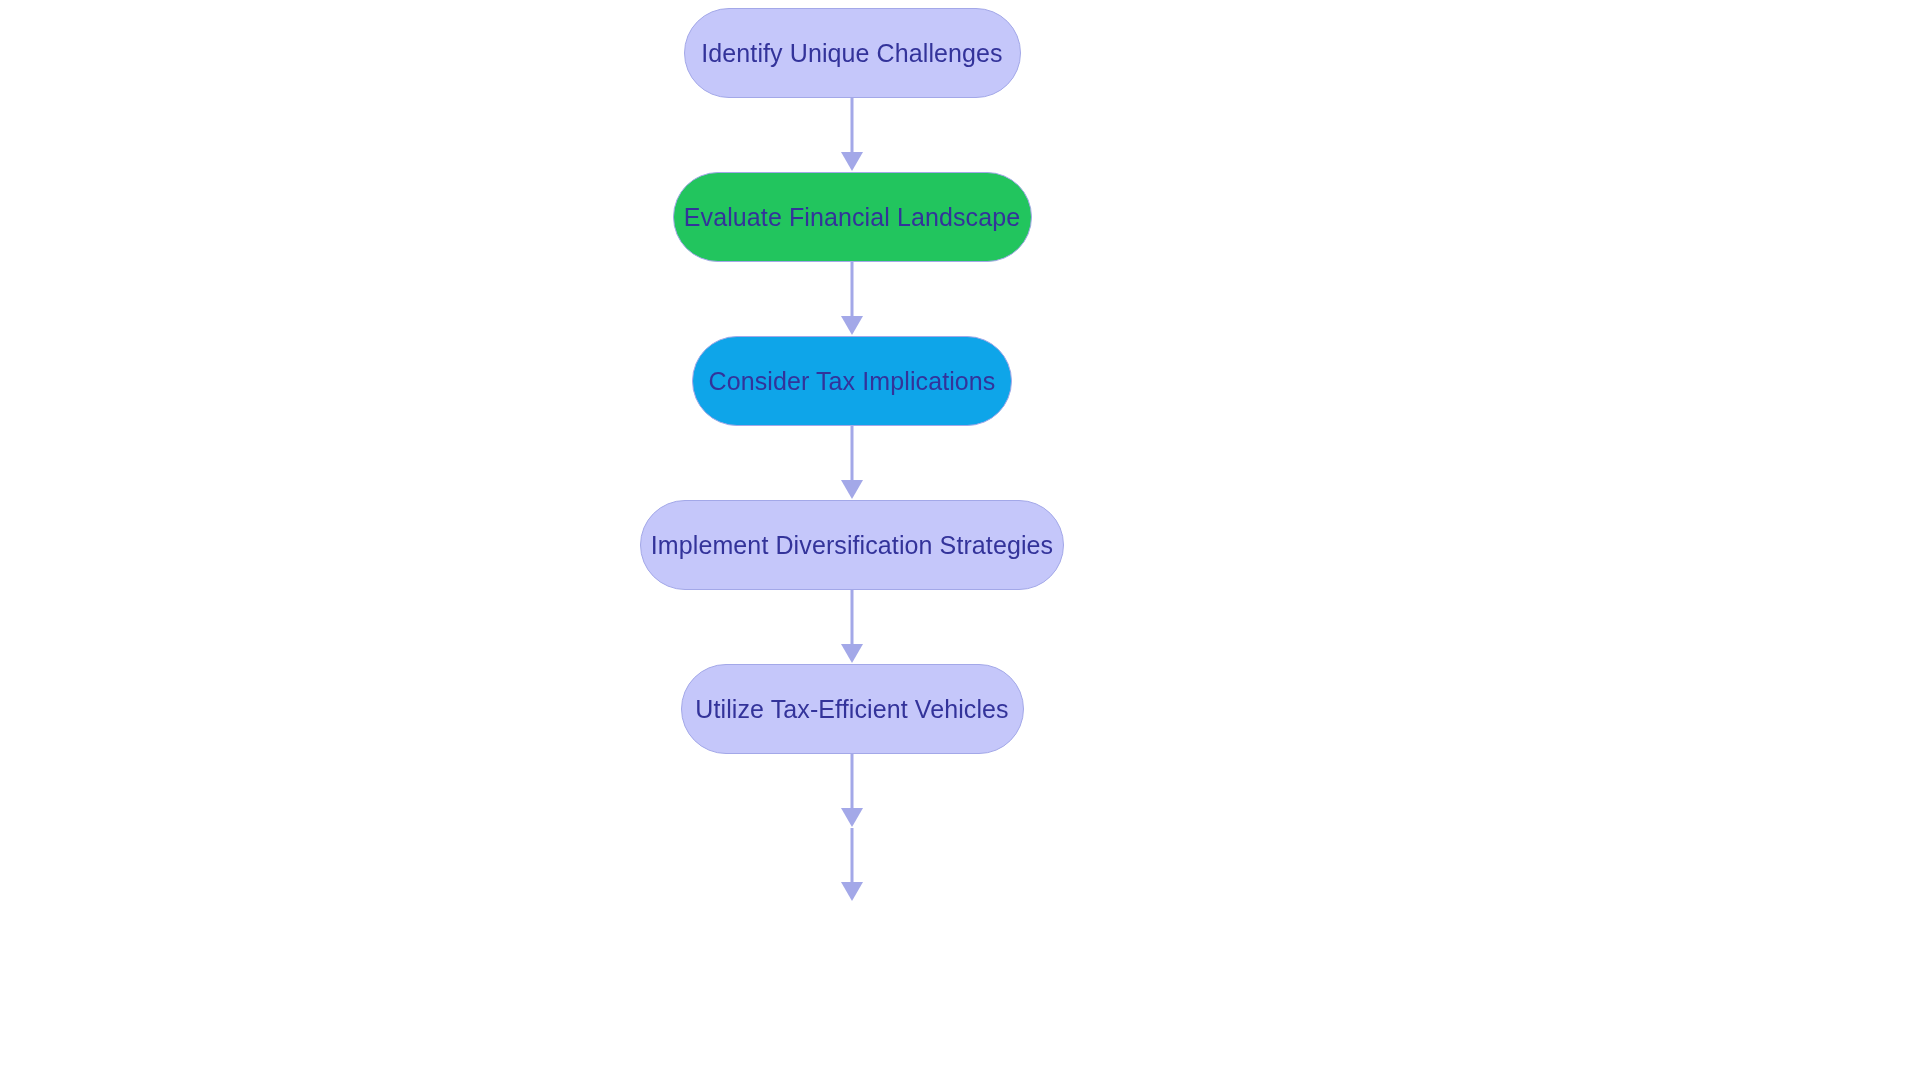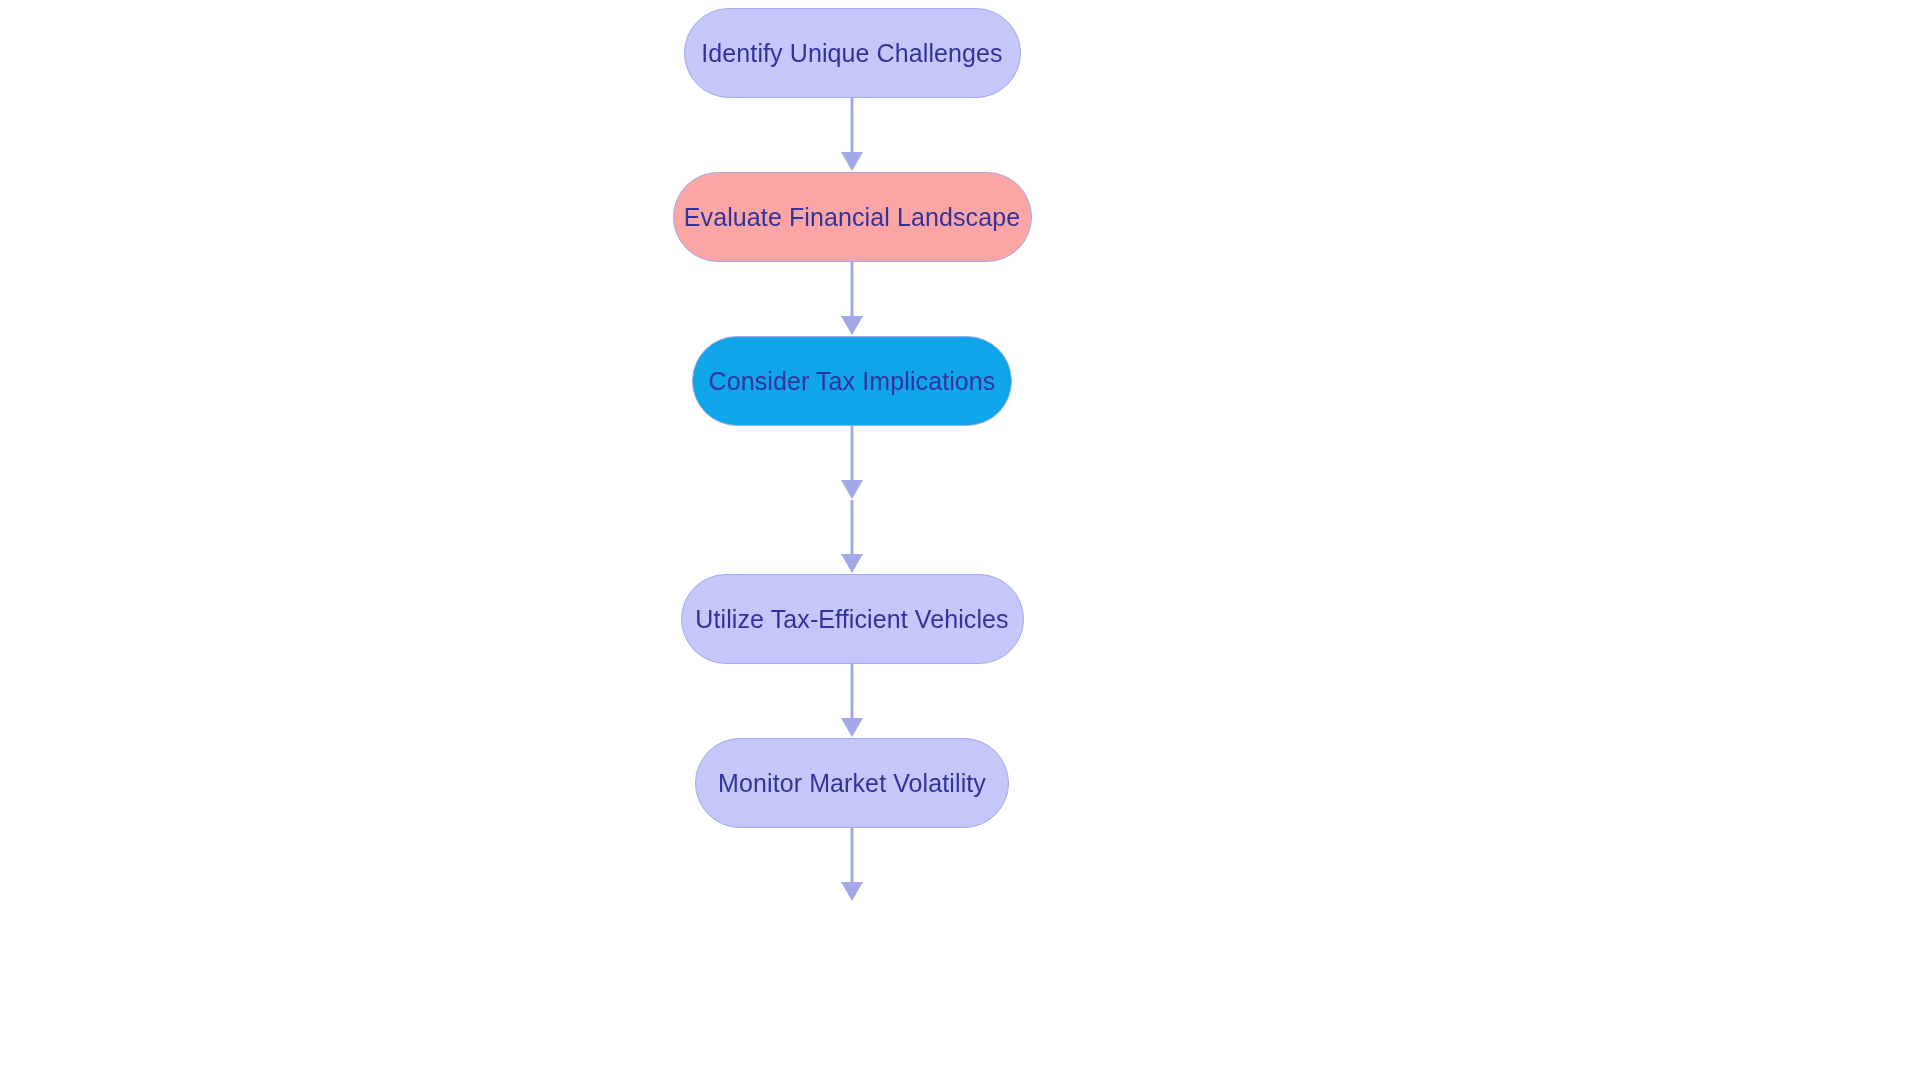--- a/index.html
+++ b/index.html
@@ -101,56 +101,56 @@
 
     <div class="flow-node" style="width: 337px; background: rgb(197, 199, 250); border-color: rgb(163, 168, 232);">
       <span class="flow-node-label" style="color: rgb(51, 51, 154); font-size: 25px;">Identify Unique Challenges</span>
     </div>
 
     <div class="flow-connector">
       <div class="connector-line" style="background: rgb(163, 168, 232); width: 3px;"></div>
       <div class="connector-head" style="border-top-color: rgb(163, 168, 232);"></div>
     </div>
 
-    <div class="flow-node" style="width: 359px; background: #fca5a5; border-color: rgb(163, 168, 232);">
+    <div class="flow-node" style="width: 359px; background: #22c55e; border-color: rgb(163, 168, 232);">
       <span class="flow-node-label" style="color: rgb(51, 51, 154); font-size: 25px;">Evaluate Financial Landscape</span>
     </div>
 
     <div class="flow-connector">
       <div class="connector-line" style="background: rgb(163, 168, 232); width: 3px;"></div>
       <div class="connector-head" style="border-top-color: rgb(163, 168, 232);"></div>
     </div>
 
     <div class="flow-node" style="width: 320px; background: #0ea5e9; border-color: rgb(163, 168, 232);">
       <span class="flow-node-label" style="color: rgb(51, 51, 154); font-size: 25px;">Consider Tax Implications</span>
     </div>
 
     <div class="flow-connector">
       <div class="connector-line" style="background: rgb(163, 168, 232); width: 3px;"></div>
       <div class="connector-head" style="border-top-color: rgb(163, 168, 232);"></div>
     </div>
 
+    <div class="flow-node" style="width: 424px; background: rgb(197, 199, 250); border-color: rgb(163, 168, 232);">
+      <span class="flow-node-label" style="color: rgb(51, 51, 154); font-size: 25px;">Implement Diversification Strategies</span>
+    </div>
 
     <div class="flow-connector">
       <div class="connector-line" style="background: rgb(163, 168, 232); width: 3px;"></div>
       <div class="connector-head" style="border-top-color: rgb(163, 168, 232);"></div>
     </div>
 
     <div class="flow-node" style="width: 343px; background: rgb(197, 199, 250); border-color: rgb(163, 168, 232);">
       <span class="flow-node-label" style="color: rgb(51, 51, 154); font-size: 25px; text-align: center;">Utilize Tax-Efficient Vehicles</span>
     </div>
 
     <div class="flow-connector">
       <div class="connector-line" style="background: rgb(163, 168, 232); width: 3px;"></div>
       <div class="connector-head" style="border-top-color: rgb(163, 168, 232);"></div>
     </div>
 
-    <div class="flow-node" style="width: 314px; background: rgb(197, 199, 250); border-color: rgb(163, 168, 232);">
-      <span class="flow-node-label" style="color: rgb(51, 51, 154); font-size: 25px;">Monitor Market Volatility</span>
-    </div>
 
     <div class="flow-connector">
       <div class="connector-line" style="background: rgb(163, 168, 232); width: 3px;"></div>
       <div class="connector-head" style="border-top-color: rgb(163, 168, 232);"></div>
     </div>
 
 
   </div>
 </div>
 

